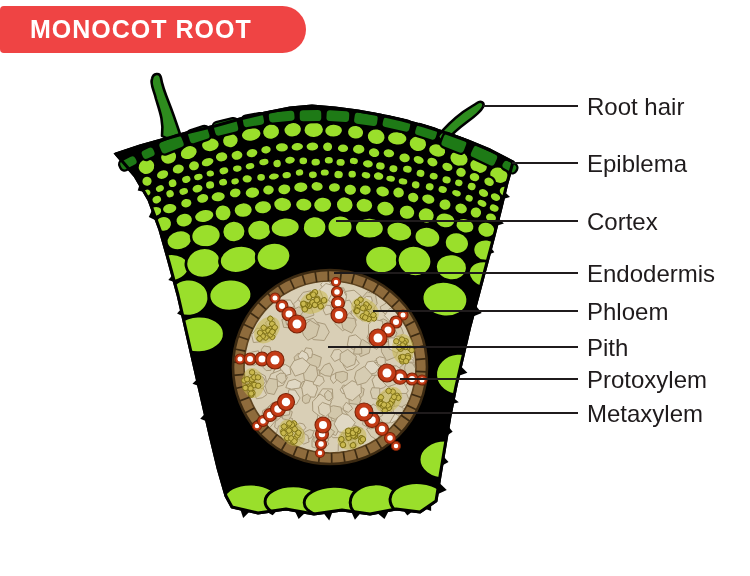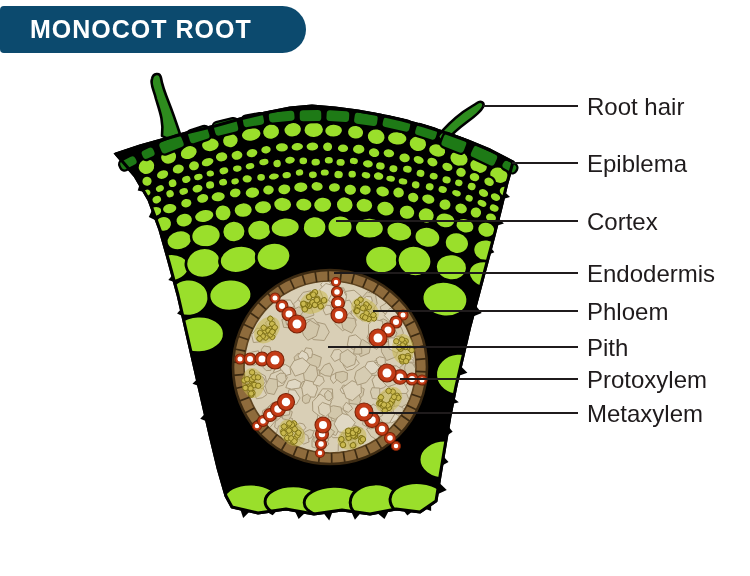--- a/index.html
+++ b/index.html
@@ -746,16 +746,16 @@
         <line class="leader" x1="400" y1="379" x2="578" y2="379" stroke="#1F1B1C"></line>
         <text class="lbl" x="587" y="379" dominant-baseline="central" fill="#1F1B1C">Protoxylem</text>
       </g>
       <g>
         <line class="leader" x1="369" y1="413" x2="578" y2="413" stroke="#1F1B1C"></line>
         <text class="lbl" x="587" y="413" dominant-baseline="central" fill="#1F1B1C">Metaxylem</text>
       </g>
     </g>
   </svg>
 
-  <div class="banner" style="background: #0c4a6e; color: rgb(255, 255, 255); text-align: right;">
+  <div class="banner" style="background: #ef4444; color: rgb(255, 255, 255); text-align: right;">
     <span class="banner-text">MONOCOT ROOT</span>
   </div>
 </div>
 
 </body></html>

